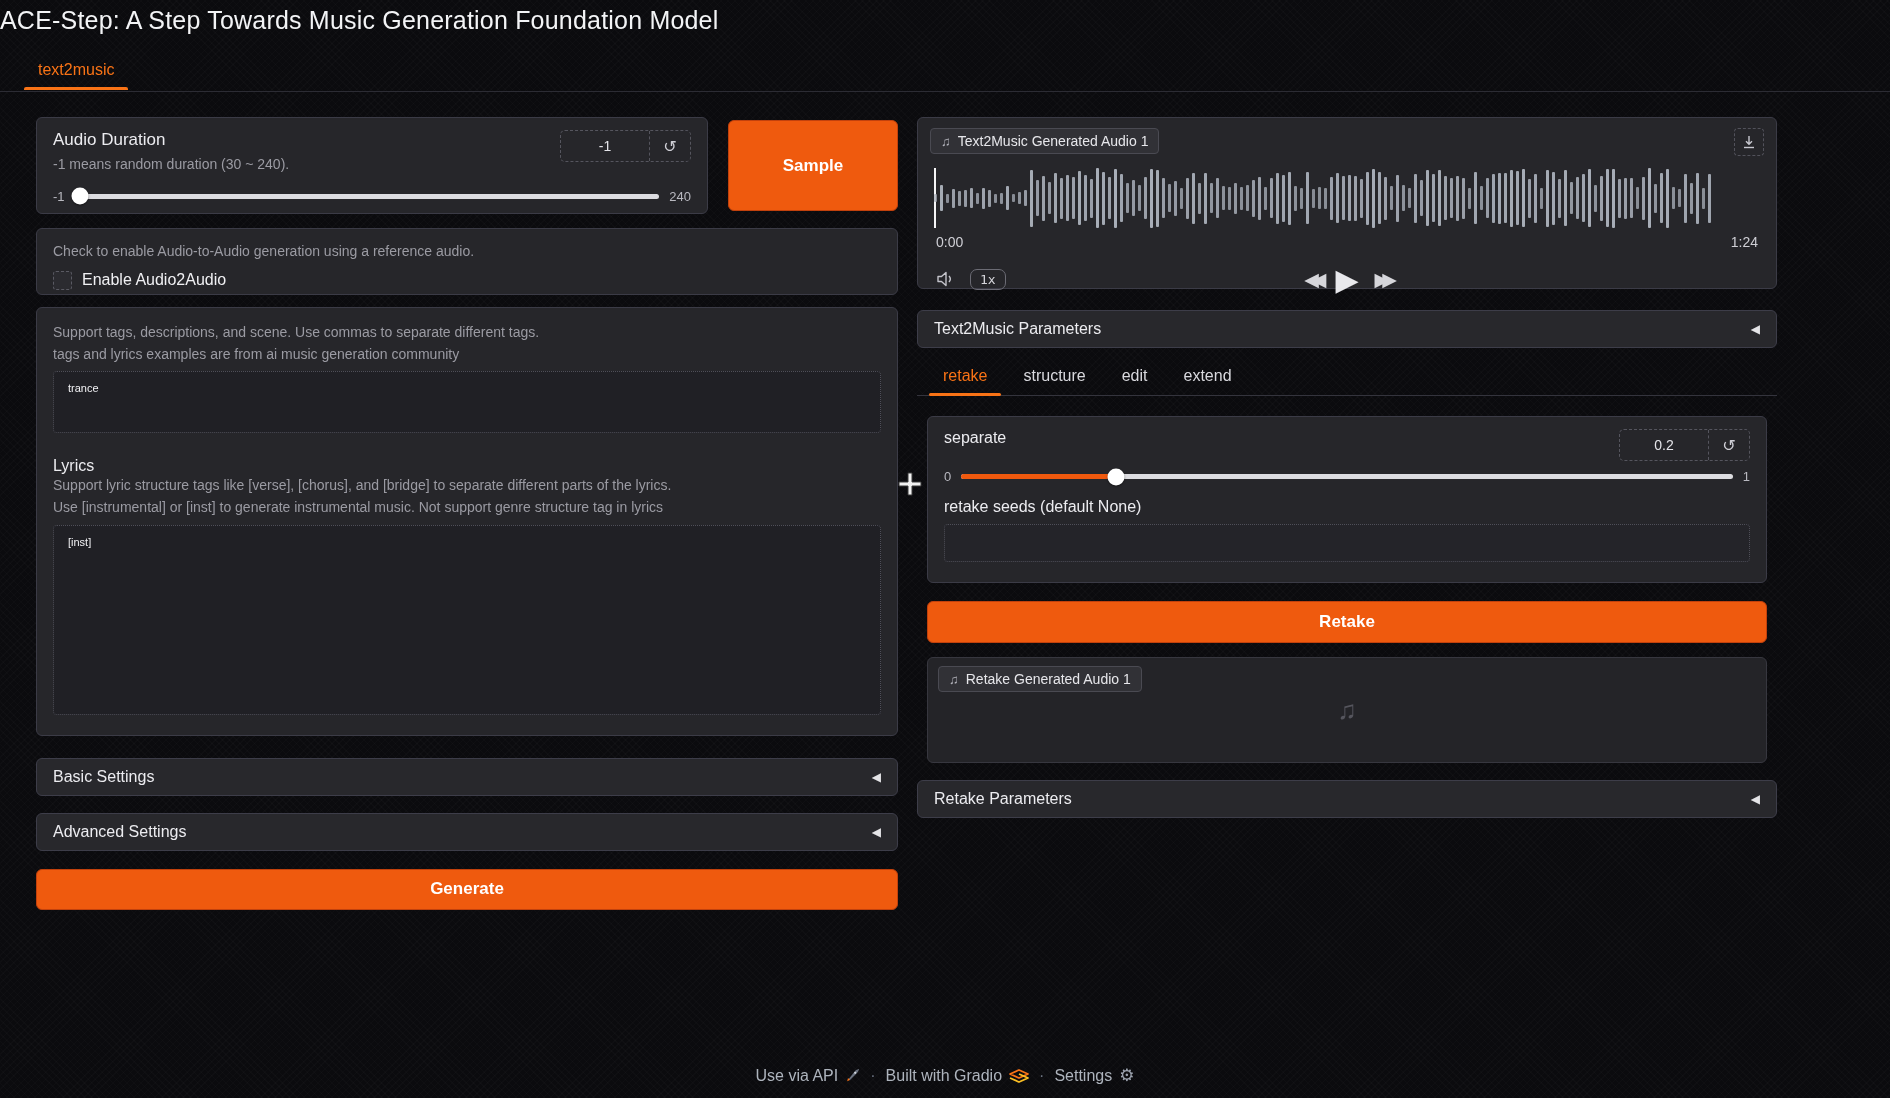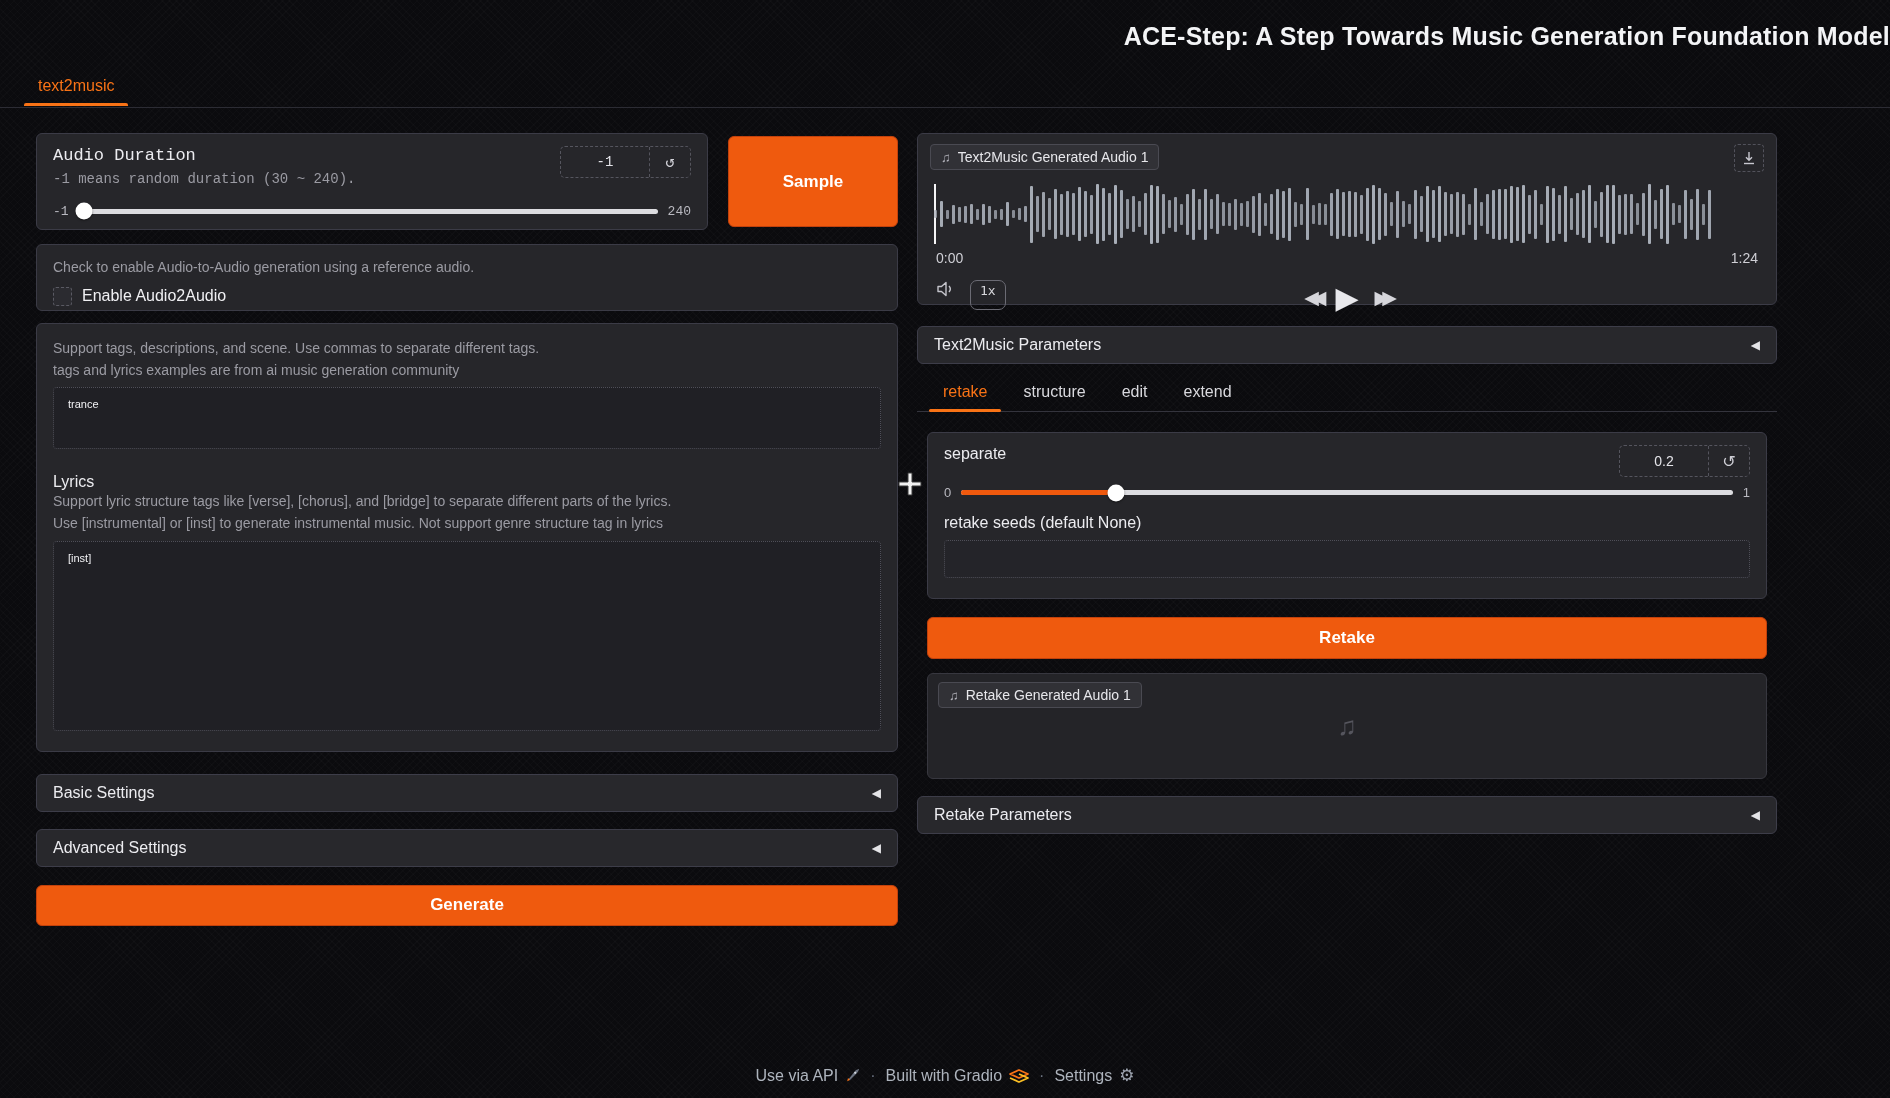--- a/index.html
+++ b/index.html
@@ -6,22 +6,22 @@
   body{
     width:1890px;height:1098px;position:relative;overflow:hidden;
     font-family:"Liberation Sans","DejaVu Sans",sans-serif;
     color:#ececf0;
     background:
       repeating-linear-gradient(45deg, rgba(255,255,255,.016) 0 1px, transparent 1px 5px),
       repeating-linear-gradient(135deg, rgba(255,255,255,.016) 0 1px, transparent 1px 5px),
       #0b0b0e;
   }
   .page-title{
-    text-align:right;font-size:25px;font-weight:700;color:#f3f4f6;
-    padding-top:22px;letter-spacing:.2px;
+    text-align:left;font-size:25px;font-weight:400;color:#f3f4f6;
+    padding-top:6px;letter-spacing:.2px;
   }
   
   .main-tabbar{position:relative;margin-top:26px;border-bottom:1px solid #2c2c34;height:30px;}
   .main-tab{
     display:inline-block;margin-left:24px;padding:0 14px 10px 14px;
     color:#f97316;font-size:16px;position:relative;cursor:pointer;
   }
   .main-tab .underline{position:absolute;left:0;right:0;bottom:-1px;height:3px;background:#f97316;border-radius:2px 2px 0 0;}
   .content{display:flex;gap:19px;padding:25px 113px 0 36px;align-items:flex-start;}
   .col-left{width:862px;flex:none;display:flex;flex-direction:column;}
@@ -79,21 +79,21 @@
   .chip .note{color:#b0b0b8;font-size:13px;}
   .dl-btn{
     border:1px dashed #52525b;border-radius:4px;width:28px;height:26px;
     display:flex;align-items:center;justify-content:center;cursor:pointer;
   }
   
   .wave{height:64px;display:flex;align-items:center;gap:3px;margin:10px 4px 0 4px;position:relative;overflow:hidden;}
   .wave .bar{width:3px;flex:none;background:#a8aeb8;border-radius:1px;}
   .playhead{position:absolute;left:0;top:2px;bottom:2px;width:2px;background:#f5f5f7;}
   .times{display:flex;justify-content:space-between;margin:4px 6px 0 6px;font-size:14px;color:#cfcfd5;}
-  .controls{display:flex;margin:14px 6px 0 6px;position:relative;height:30px;}
+  .controls{display:flex;align-items:center;margin:14px 6px 0 6px;position:relative;height:30px;}
   .speed{
     border:1px solid #6b6b74;border-radius:7px;padding:2px 9px;font-size:13px;color:#d6d6db;
     margin-left:12px;cursor:pointer;font-family:"DejaVu Sans Mono","Liberation Mono",monospace;
   }
   .transport{position:absolute;left:50%;transform:translateX(-50%);display:flex;align-items:center;gap:16px;}
   .tr-ico{color:#d6d6db;font-size:19px;letter-spacing:-7px;cursor:pointer;}
   .tr-play{color:#e8e8ec;font-size:30px;cursor:pointer;letter-spacing:0;}
   
   .sub-tabbar{display:flex;border-bottom:1px solid #34343d;margin-top:17px;padding-left:8px;}
   .sub-tab{font-size:16px;color:#d9d9de;padding:2px 18px 10px 18px;position:relative;cursor:pointer;}
@@ -121,21 +121,21 @@
     <span>text2music</span>
     <span class="underline"></span>
   </div>
 </div>
 
 <div class="content">
 
   <div class="col-left">
 
     <div class="row" style="gap:20px;height:97px;">
-      <div class="panel" style="flex:1;padding:12px 16px;position:relative;font-family:Liberation Mono, monospace;">
+      <div class="panel" style="flex:1;padding:12px 16px;position:relative;">
         <div class="row" style="justify-content:space-between;align-items:flex-start;">
           <div>
             <div class="lbl">Audio Duration</div>
             <div class="info" style="margin-top:4px;">-1 means random duration (30 ~ 240).</div>
           </div>
           <div class="valbox">
             <div class="val">-1</div>
             <div class="reset">↺</div>
           </div>
         </div>

